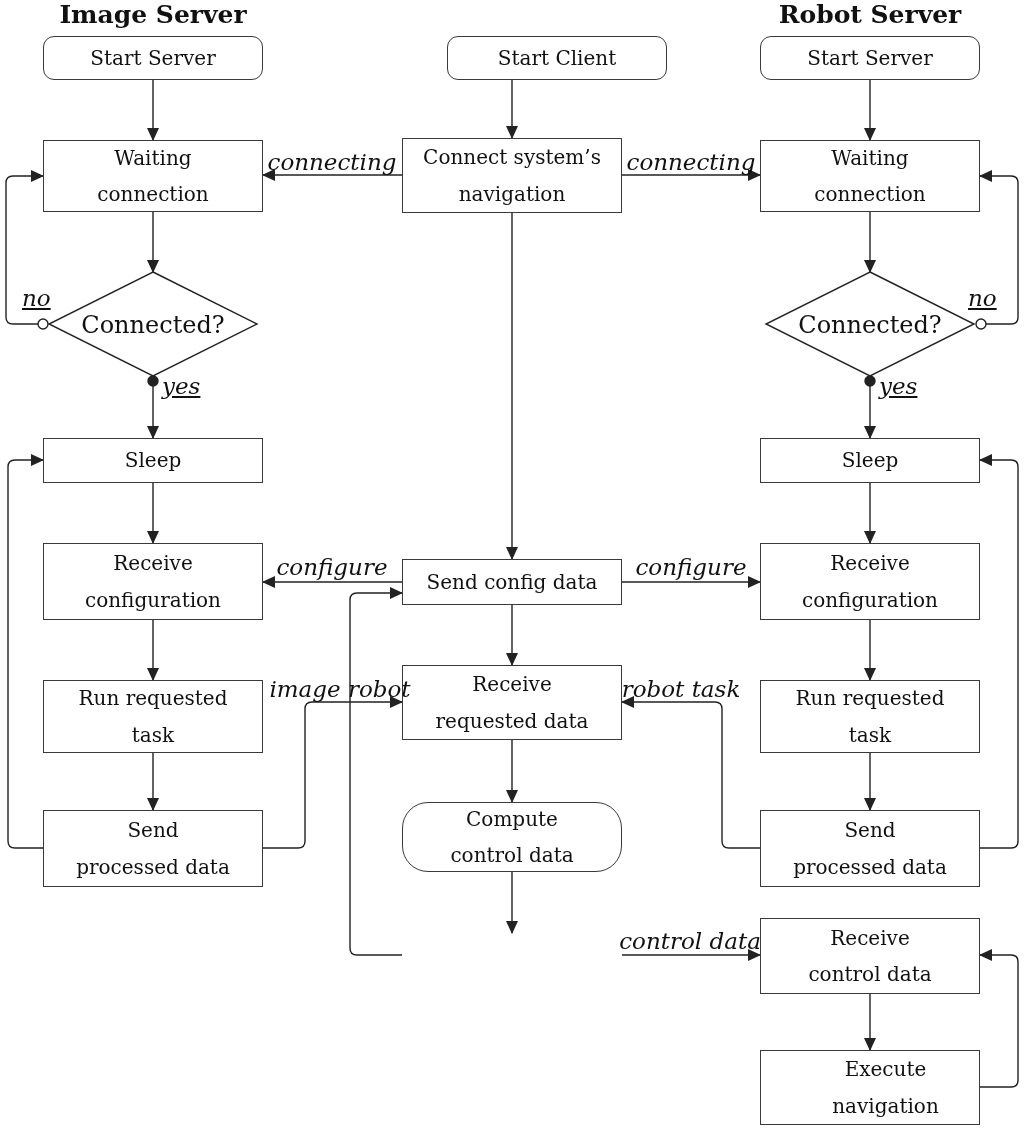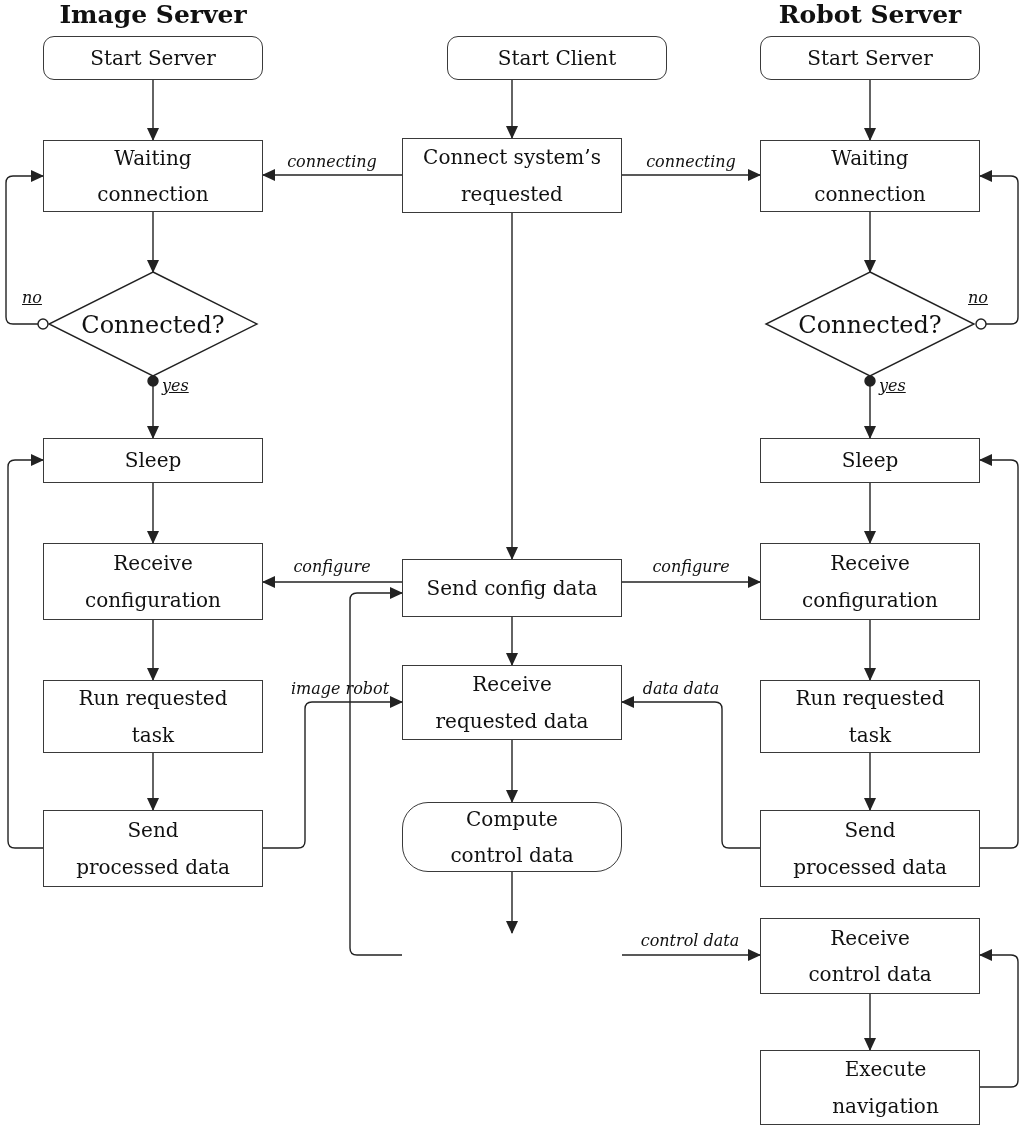--- a/index.html
+++ b/index.html
@@ -27,21 +27,21 @@
     font-size:20px;line-height:1.82;
     white-space:pre-line;
   }
   .node.rounded{border-radius:11px;}
   .dlabel{
     position:absolute;z-index:3;
     font-size:24px;text-align:center;white-space:nowrap;
   }
   .elabel{
     position:absolute;z-index:3;
-    font-style:italic;font-size:16px;line-height:22px;
+    font-style:italic;font-size:23px;line-height:22px;
     white-space:nowrap;transform:translateX(-50%);
   }
   .elabel.anchor-left{transform:none;text-decoration:underline;}
 </style>
 </head>
 <body>
 
 <div id="canvas">
 
   <svg id="wires" viewBox="0 0 1024 1130" xmlns="http://www.w3.org/2000/svg">
@@ -108,22 +108,22 @@
   <div class="node" style="left:43px;top:438px;width:220px;height:45px;">Sleep</div>
   <div class="node" style="left:43px;top:543px;width:220px;height:77px;">Receive
 configuration</div>
   <div class="node" style="left:43px;top:680px;width:220px;height:73px;">Run requested
 task</div>
   <div class="node" style="left:43px;top:810px;width:220px;height:77px;">Send
 processed data</div>
 
   <div class="node rounded" style="left:402px;top:36px;width:220px;height:44px;margin-left:45px;">Start Client</div>
   <div class="node" style="left:402px;top:138px;width:220px;height:75px;">Connect system’s
-requested</div>
-  <div class="node" style="left:402px;top:559px;width:220px;height:58px;">Send config data</div>
+navigation</div>
+  <div class="node" style="left:402px;top:559px;width:220px;height:46px;">Send config data</div>
   <div class="node" style="left:402px;top:665px;width:220px;height:75px;">Receive
 requested data</div>
   <div class="node" style="left:402px;top:802px;width:220px;height:70px;border-radius:26px;">Compute
 control data</div>
 
   <div class="node rounded" style="left:760px;top:36px;width:220px;height:44px;">Start Server</div>
   <div class="node" style="left:760px;top:140px;width:220px;height:72px;">Waiting
 connection</div>
   <div class="dlabel" style="left:766px;top:311px;width:208px;">Connected?</div>
   <div class="node" style="left:760px;top:438px;width:220px;height:45px;">Sleep</div>
@@ -136,20 +136,20 @@
   <div class="node" style="left:760px;top:918px;width:220px;height:76px;">Receive
 control data</div>
   <div class="node" style="left:760px;top:1050px;width:220px;height:75px;padding-left:31px;">Execute
 navigation</div>
 
   <div class="elabel" style="left:332px;top:151px;">connecting</div>
   <div class="elabel" style="left:691px;top:151px;">connecting</div>
   <div class="elabel" style="left:332px;top:556px;">configure</div>
   <div class="elabel" style="left:691px;top:556px;">configure</div>
   <div class="elabel" style="left:340px;top:678px;">image robot</div>
-  <div class="elabel" style="left:681px;top:678px;">data data</div>
+  <div class="elabel" style="left:681px;top:678px;">robot task</div>
   <div class="elabel" style="left:690px;top:930px;">control data</div>
   <div class="elabel anchor-left" style="left:22px;top:287px;">no</div>
   <div class="elabel anchor-left" style="left:968px;top:287px;">no</div>
   <div class="elabel anchor-left" style="left:162px;top:375px;">yes</div>
   <div class="elabel anchor-left" style="left:879px;top:375px;">yes</div>
 
 </div>
 
 </body></html>

